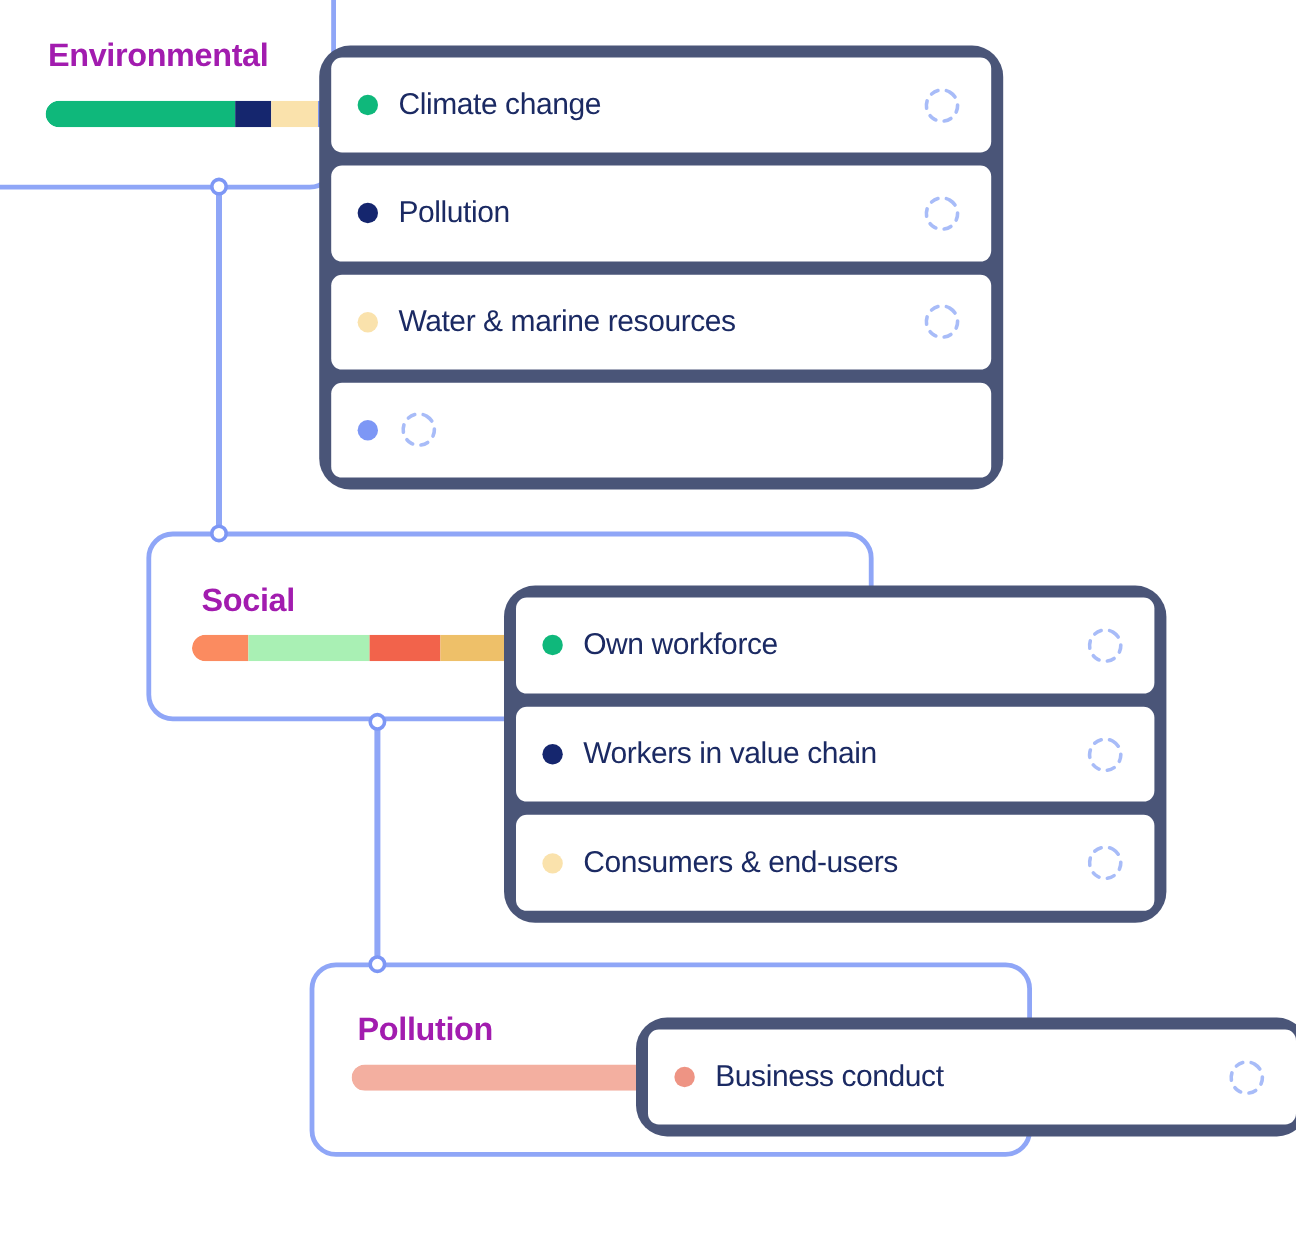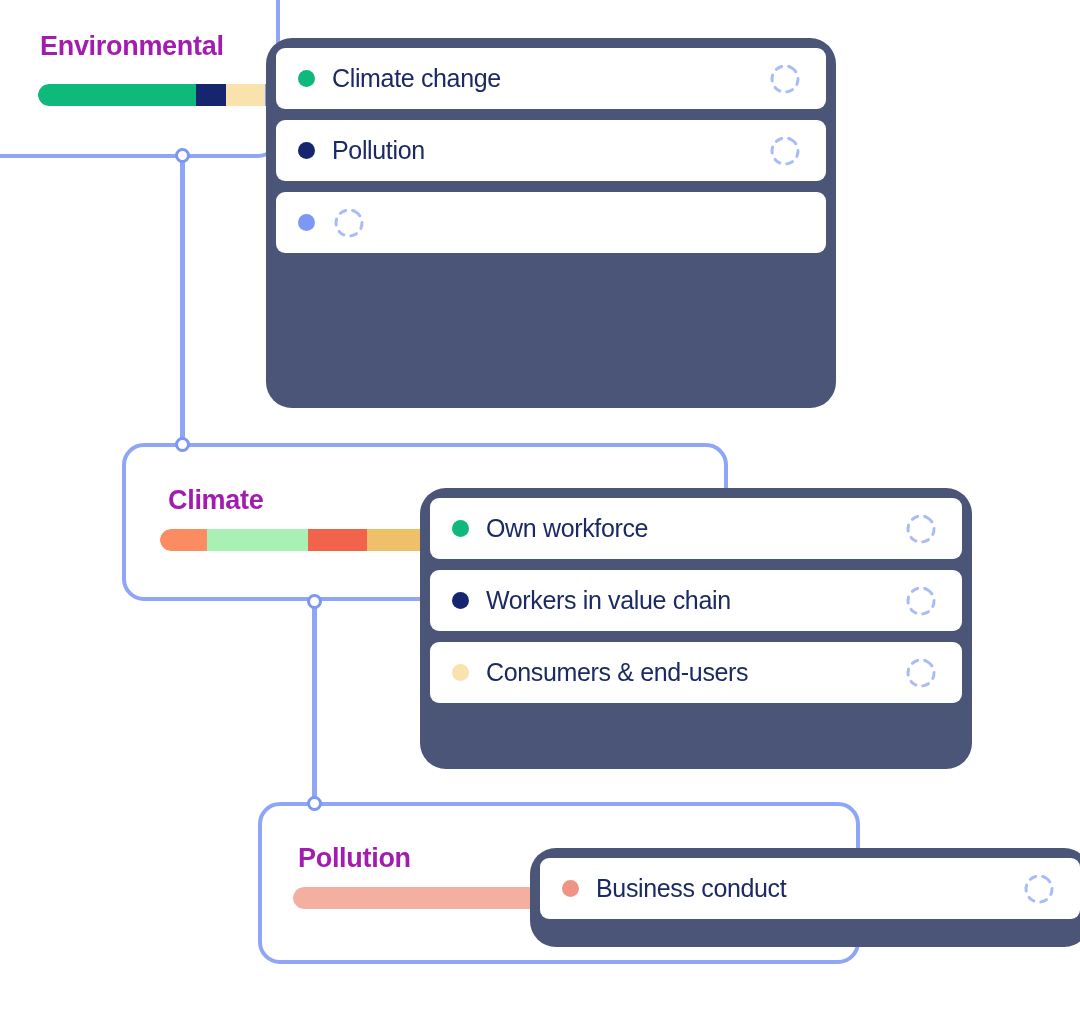--- a/index.html
+++ b/index.html
@@ -65,21 +65,21 @@
     border-radius:26px;
     padding:10px;
     box-sizing:border-box;
     display:flex;
     flex-direction:column;
     gap:11px;
   }
   .card{
     background:#ffffff;
     border-radius:9px;
-    height:61px;
+    height:85px;
     display:flex;
     align-items:center;
     padding:0 24px 0 22px;
     box-sizing:border-box;
     position:relative;
   }
   .dot{
     width:17px;height:17px;
     border-radius:50%;
     flex:0 0 auto;
@@ -112,21 +112,21 @@
   <div class="cat-label" style="left:40px;top:33px;">Environmental</div>
   <div class="bar" style="left:38px;top:84px;">
     <div class="seg" style="width:158px;background:#0FB87B;"></div>
     <div class="seg" style="width:30px;background:#15266E;"></div>
     <div class="seg" style="width:39px;background:#FAE2AC;"></div>
     <div class="seg" style="width:18px;background:#7D97F5;"></div>
   </div>
 
   <div class="cat-box" style="left:122px;top:443px;width:606px;height:158px;">
   </div>
-  <div class="cat-label" style="left:168px;top:487px;">Climate</div>
+  <div class="cat-label" style="left:168px;top:487px;">Social</div>
   <div class="bar" style="left:160px;top:529px;">
     <div class="seg" style="width:47px;background:#FB8B60;"></div>
     <div class="seg" style="width:101px;background:#A9F0B4;"></div>
     <div class="seg" style="width:59px;background:#F2634B;"></div>
     <div class="seg" style="width:53px;background:#EEC069;"></div>
   </div>
 
   <div class="cat-box" style="left:258px;top:802px;width:602px;height:162px;">
   </div>
   <div class="cat-label" style="left:298px;top:845px;">Pollution</div>
@@ -147,20 +147,29 @@
     <div class="card">
       <span class="dot" style="background:#15266E;"></span>
       <span class="card-label">Pollution</span>
       <span class="spinner">
         <svg width="34" height="34" viewBox="0 0 34 34" fill="none">
           <circle cx="17" cy="17" r="13" stroke="#A8BCF8" stroke-width="3" stroke-linecap="round" stroke-dasharray="6 7" transform="rotate(-60 17 17)"></circle>
         </svg>
       </span>
     </div>
     <div class="card">
+      <span class="dot" style="background:#FAE2AC;"></span>
+      <span class="card-label">Water &amp; marine resources</span>
+      <span class="spinner">
+        <svg width="34" height="34" viewBox="0 0 34 34" fill="none">
+          <circle cx="17" cy="17" r="13" stroke="#A8BCF8" stroke-width="3" stroke-linecap="round" stroke-dasharray="6 7" transform="rotate(-60 17 17)"></circle>
+        </svg>
+      </span>
+    </div>
+    <div class="card">
       <span class="dot" style="background:#7D97F5;"></span>
       <span class="spinner">
         <svg width="34" height="34" viewBox="0 0 34 34" fill="none">
           <circle cx="17" cy="17" r="13" stroke="#A8BCF8" stroke-width="3" stroke-linecap="round" stroke-dasharray="6 7" transform="rotate(-60 17 17)"></circle>
         </svg>
       </span>
     </div>
   </div>
 
   <div class="group" style="left:420px;top:488px;width:552px;height:281px;">

